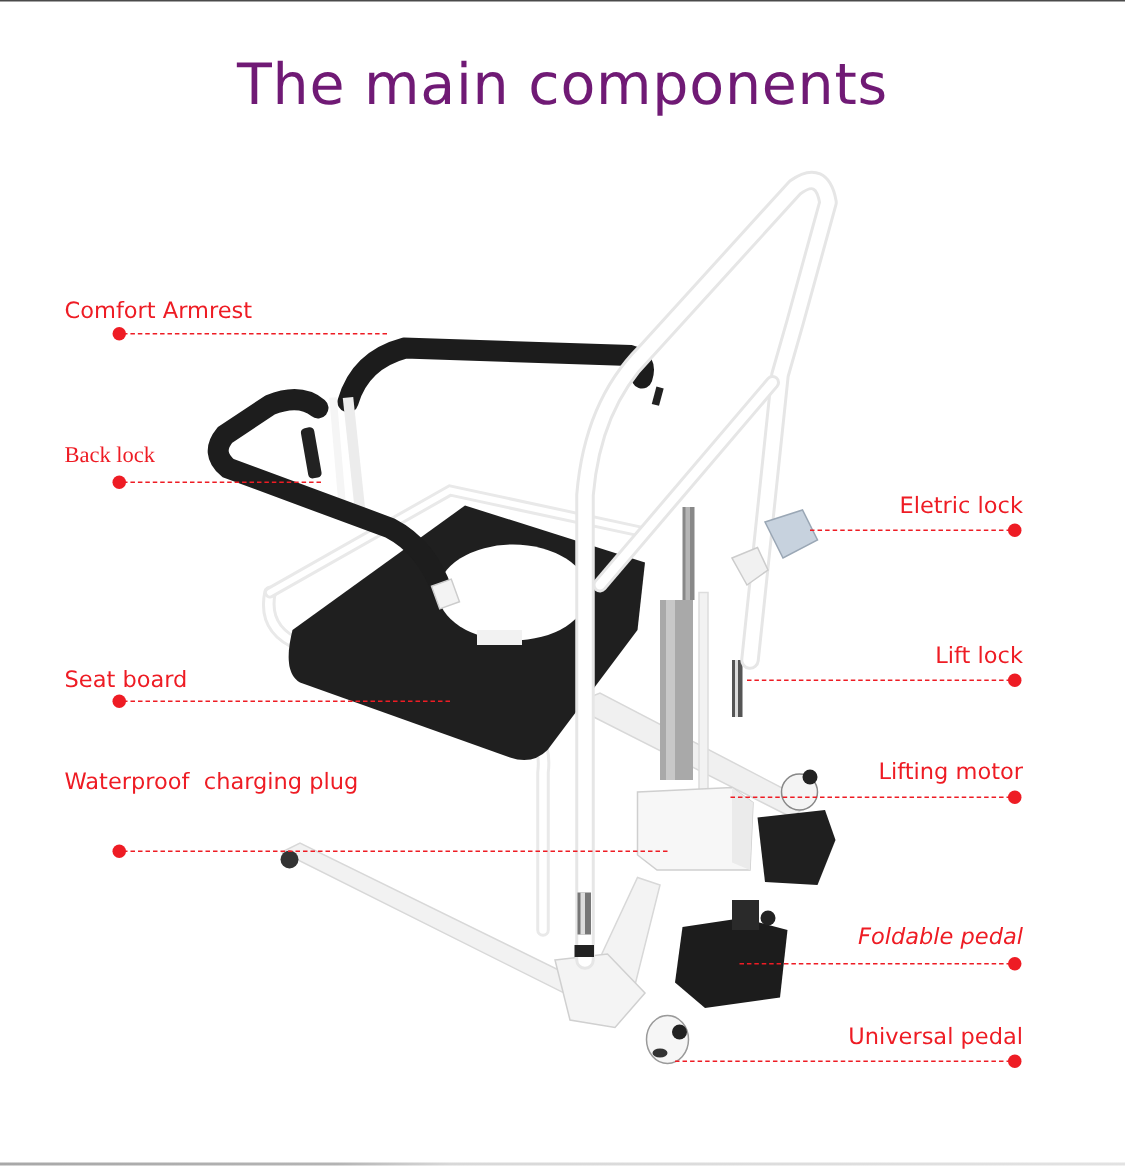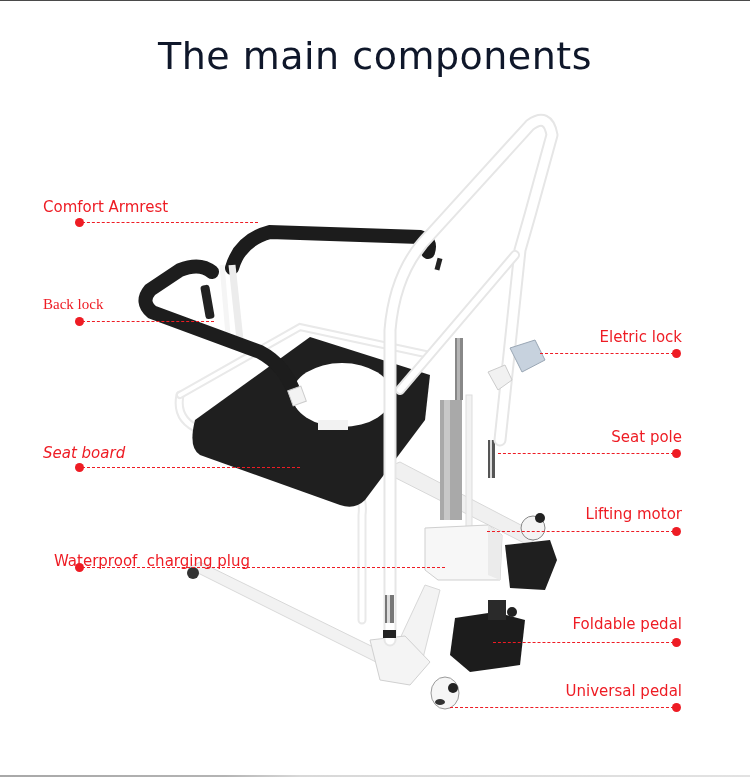--- a/index.html
+++ b/index.html
@@ -1,19 +1,19 @@
 <!DOCTYPE html>
 <html><head>
 <meta charset="utf-8">
 <style>
   html, body { margin:0; padding:0; background:#ffffff; }
   body { width:750px; height:777px; position:relative; overflow:hidden; font-family:"DejaVu Sans", sans-serif; }
   .topbar { position:absolute; left:0; top:0; width:750px; height:1px; background:#4a4a4a; }
   .bottombar { position:absolute; left:0; bottom:0; width:750px; height:2px; background:linear-gradient(90deg,#a8a8a8 0%,#b4b4b4 30%,#d8d8d8 40%,#e2e2e2 100%); }
-  .title { position:absolute; left:0; top:34px; width:750px; text-align:center; font-size:38px; color:#0f172a; letter-spacing:0.5px; font-family:"DejaVu Sans", sans-serif; font-weight:400; }
+  .title { position:absolute; left:0; top:34px; width:750px; text-align:center; font-size:38px; color:#701a75; letter-spacing:0.5px; font-family:"DejaVu Sans", sans-serif; font-weight:400; }
   .label { position:absolute; color:#ee1c24; font-size:15px; white-space:pre; font-family:"DejaVu Sans", sans-serif; }
   .leader { position:absolute; height:0; border-top:1.5px dashed #ee1c24; }
   .dot { position:absolute; width:9px; height:9px; border-radius:50%; background:#ee1c24; }
   svg.product { position:absolute; left:0; top:0; }
 </style>
 </head>
 <body>
 
 <div class="topbar"></div>
 
@@ -98,51 +98,51 @@
   <div class="leader" style="left:82px; top:222px; width:176px;"></div>
 </div>
 
 <div>
   <div class="label" style="left:43px; top:296px;font-family:Liberation Serif, serif;">Back lock</div>
   <div class="dot" style="left:75px; top:317px;"></div>
   <div class="leader" style="left:82px; top:321px; width:132px;"></div>
 </div>
 
 <div>
-  <div class="label" style="left:43px; top:444px;font-style:italic;">Seat board</div>
+  <div class="label" style="left:43px; top:444px;">Seat board</div>
   <div class="dot" style="left:75px; top:463px;"></div>
   <div class="leader" style="left:82px; top:467px; width:218px;"></div>
 </div>
 
 <div>
-  <div class="label" style="left:43px; top:552px;margin-left:11px;">Waterproof  charging plug</div>
+  <div class="label" style="left:43px; top:512px;">Waterproof  charging plug</div>
   <div class="dot" style="left:75px; top:563px;"></div>
   <div class="leader" style="left:82px; top:567px; width:363px;"></div>
 </div>
 
 <div>
   <div class="label" style="right:68px; top:328px;">Eletric lock</div>
   <div class="leader" style="left:540px; top:353px; width:134px;"></div>
   <div class="dot" style="left:672px; top:349px;"></div>
 </div>
 
 <div>
-  <div class="label" style="right:68px; top:428px;">Seat pole</div>
+  <div class="label" style="right:68px; top:428px;">Lift lock</div>
   <div class="leader" style="left:498px; top:453px; width:176px;"></div>
   <div class="dot" style="left:672px; top:449px;"></div>
 </div>
 
 <div>
   <div class="label" style="right:68px; top:505px;">Lifting motor</div>
   <div class="leader" style="left:487px; top:531px; width:187px;"></div>
   <div class="dot" style="left:672px; top:527px;"></div>
 </div>
 
 <div>
-  <div class="label" style="right:68px; top:615px;">Foldable pedal</div>
+  <div class="label" style="right:68px; top:615px;font-style:italic;">Foldable pedal</div>
   <div class="leader" style="left:493px; top:642px; width:181px;"></div>
   <div class="dot" style="left:672px; top:638px;"></div>
 </div>
 
 <div>
   <div class="label" style="right:68px; top:682px;">Universal pedal</div>
   <div class="leader" style="left:450px; top:707px; width:224px;"></div>
   <div class="dot" style="left:672px; top:703px;"></div>
 </div>
 

